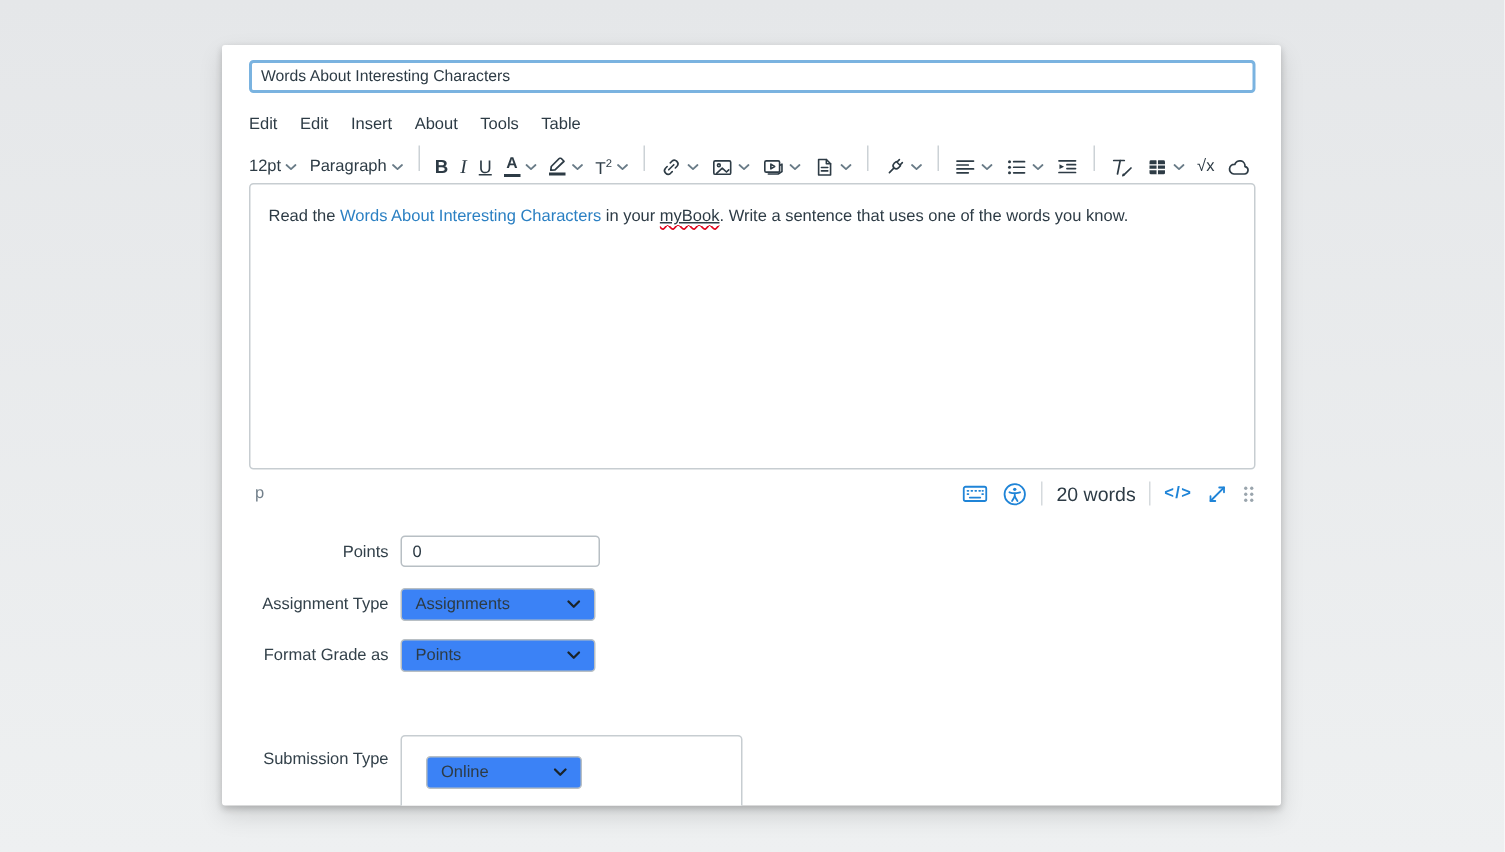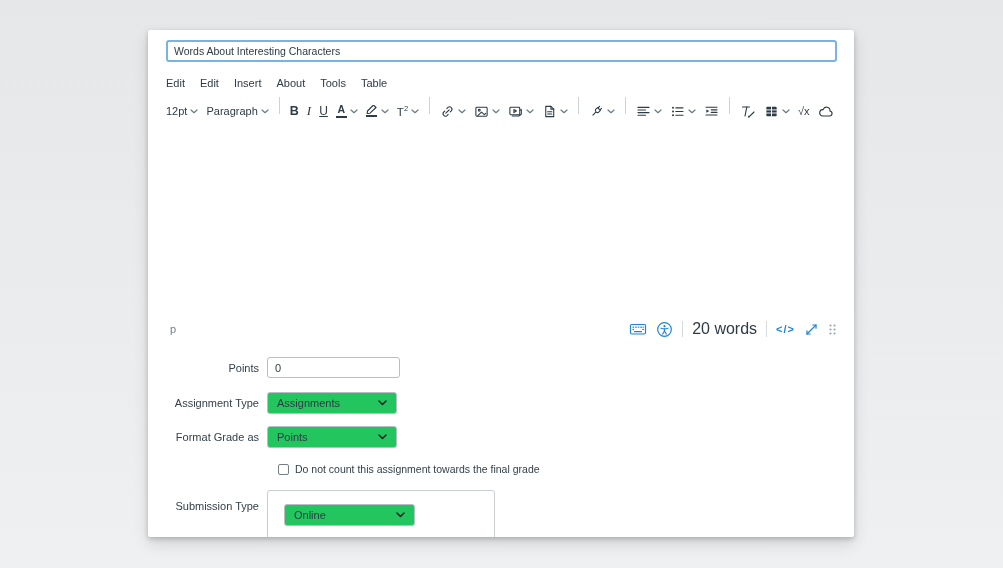--- a/index.html
+++ b/index.html
@@ -53,36 +53,36 @@
   .u-solid { text-decoration:underline; }
   .u-spell { text-decoration:underline wavy #e0061f; text-underline-offset:2px; }
   
   .statusbar { position:absolute; left:18px; top:286px; width:671px; height:26px;
     display:flex; align-items:center; justify-content:space-between; }
   .elpath { font-size:11px; color:#73808b; padding-left:4px; }
   .sright { display:flex; align-items:center; gap:9px; }
   .si path, .si line, .si rect, .si circle { stroke:#1f84d7; stroke-width:1.2; fill:none; stroke-linecap:round; stroke-linejoin:round; }
   .si .bfil { fill:#1f84d7; stroke:none; }
   .ssep { width:1px; height:16px; background:#d5dadd; }
-  .wordcount { font-size:16px; color:#2d3b45; }
+  .wordcount { font-size:13px; color:#2d3b45; }
   .htmlbtn { font-size:11px; font-weight:700; color:#1f84d7; letter-spacing:1px; }
   .dots circle { fill:#9aa5ad; stroke:none; }
   
   .frow { position:absolute; left:0; width:706px; }
   .flabel { position:absolute; left:0; width:111px; text-align:right;
     font-size:11px; color:#33414a; line-height:22px; }
   .fctl { position:absolute; left:119px; top:0; }
   .points-input { width:133px; height:21px; border:1px solid #b8bfc4; border-radius:3px;
     padding:0 7px; font-family:"Liberation Sans", sans-serif; font-size:11px; color:#2d3b45; outline:none; }
   .sel { display:flex; align-items:center; justify-content:space-between;
-    background:#22c55e; border:1px solid #b8bfc4; border-radius:3px;
+    background:#3b82f6; border:1px solid #b8bfc4; border-radius:3px;
     height:22px; padding:0 9px; cursor:default; }
   .sel .seltext { font-size:11px; color:#2d3b45; }
   .selchev path { stroke:#1a2329; stroke-width:1.5; fill:none; stroke-linecap:round; stroke-linejoin:round; }
-  .sel-w130 { width:130px; } .sel-w125 { width:131px; }
+  .sel-w130 { width:130px; } .sel-w125 { width:104px; }
   .cbrow { position:absolute; left:130px; display:flex; align-items:center; gap:6px; }
   .cbox { width:11px; height:11px; border:1px solid #767f86; border-radius:2px; background:#fff; }
   .cblabel { font-size:10.5px; color:#33414a; }
   .fieldset { position:absolute; left:119px; top:460px; width:228px; height:100px;
     border:1px solid #c7cdd1; border-radius:3px; background:#fff; }
 </style>
 </head>
 <body>
 
 <div class="card">
@@ -269,20 +269,23 @@
     <div class="tbtn">
       <span class="tlabel">√x</span>
     </div>
     <div class="tbtn">
       <svg class="ti" width="16" height="15" viewBox="0 0 16 15">
         <path d="M4.6 12 H11.6 a2.5 2.5 0 0 0 0.4 -4.95 A3.5 3.5 0 0 0 5.2 5.6 a2.9 2.9 0 0 0 -0.6 6.4 z"></path>
       </svg>
     </div>
   </div>
 
+  <div class="editor-box">
+    <p class="ed-p"><span>Read the </span><a class="edlink">Words About Interesting Characters</a><span> in your </span><span class="u-solid"><span class="u-spell">myBook</span></span><span>. Write a sentence that uses one of the words you know.</span></p>
+  </div>
 
   <div class="statusbar">
     <span class="elpath">p</span>
     <div class="sright">
       <svg class="si" width="18" height="16" viewBox="0 0 18 16">
         <rect x="1.5" y="3.5" width="15" height="9.5" rx="1.2"></rect>
         <line x1="4" y1="6.2" x2="4.6" y2="6.2"></line>
           <line x1="6.6" y1="6.2" x2="7.2" y2="6.2"></line>
           <line x1="9.2" y1="6.2" x2="9.8" y2="6.2"></line>
           <line x1="11.8" y1="6.2" x2="12.4" y2="6.2"></line>
@@ -343,24 +346,20 @@
     <div class="fctl">
       <div class="sel sel-w130">
         <span class="seltext">Points</span>
         <svg class="selchev" width="9" height="6" viewBox="0 0 9 6">
             <path d="M1 1 L4.5 4.5 L8 1"></path>
           </svg>
       </div>
     </div>
   </div>
 
-  <div class="cbrow" style="top:433px;">
-    <div class="cbox"></div>
-    <span class="cblabel">Do not count this assignment towards the final grade</span>
-  </div>
 
   <div class="frow" style="top:465px;">
     <span class="flabel">Submission Type</span>
   </div>
   <div class="fieldset">
     <div class="sel sel-w125" style="position:absolute; left:16px; top:13px;">
       <span class="seltext">Online</span>
       <svg class="selchev" width="9" height="6" viewBox="0 0 9 6">
           <path d="M1 1 L4.5 4.5 L8 1"></path>
         </svg>

